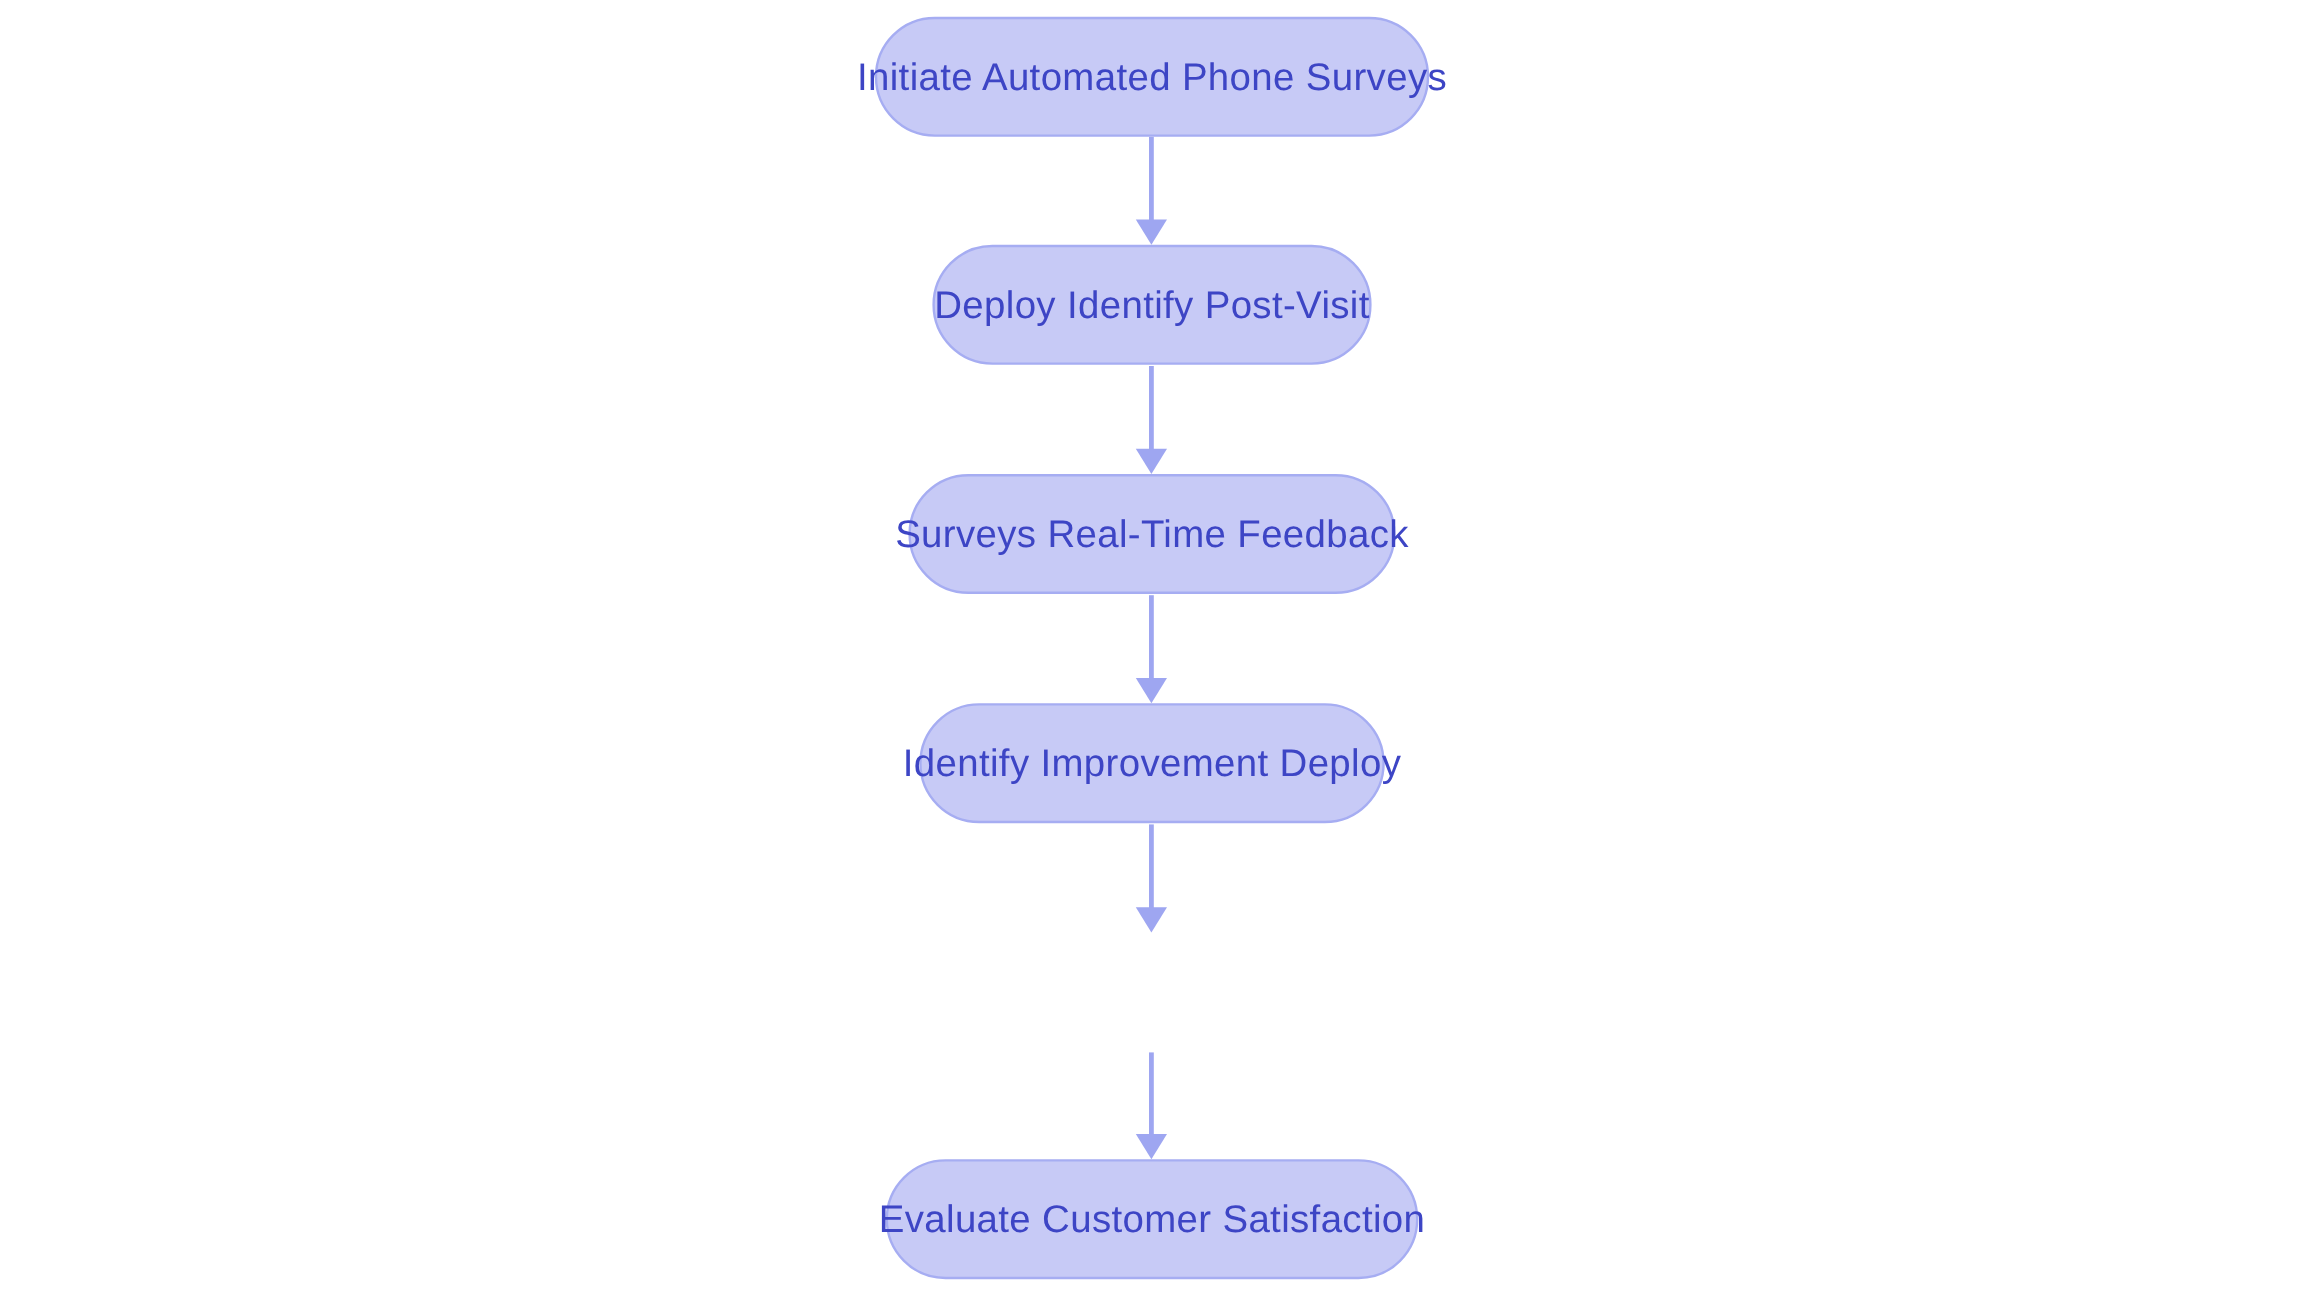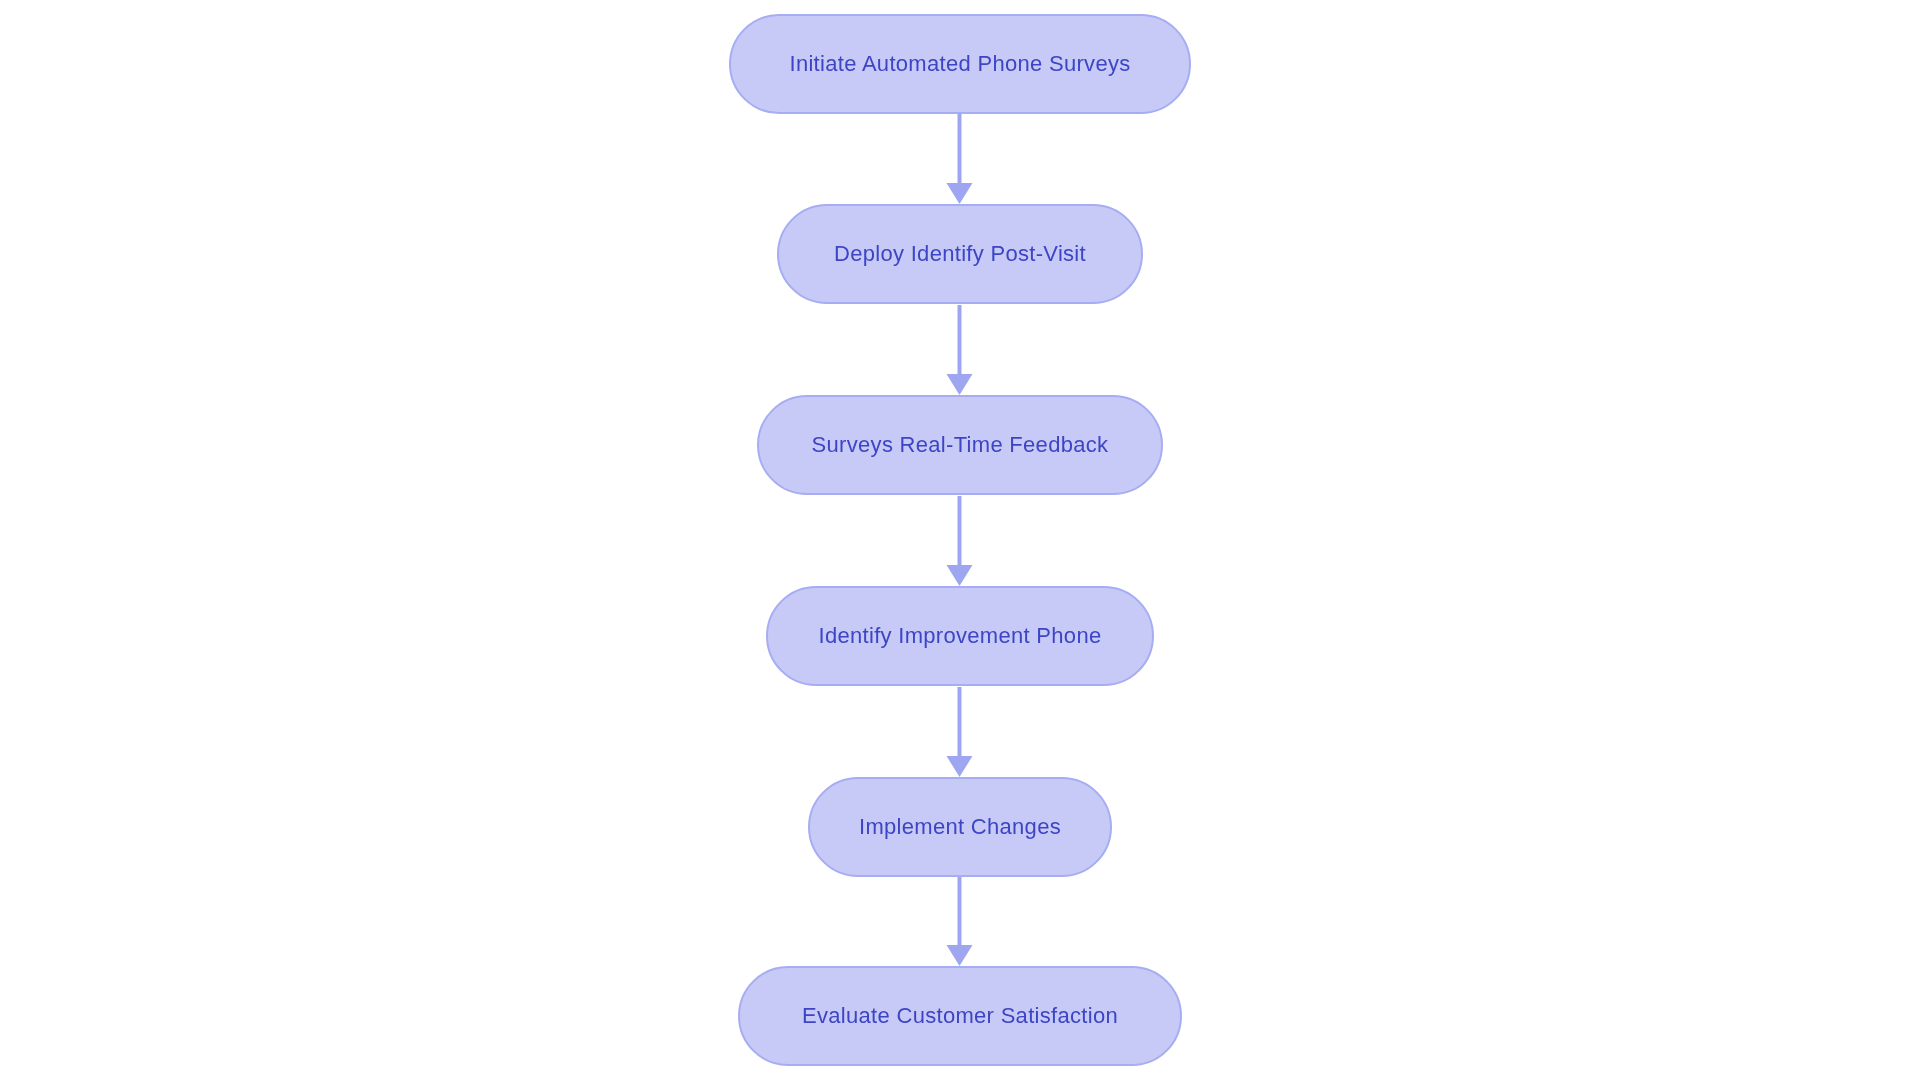--- a/index.html
+++ b/index.html
@@ -41,21 +41,21 @@
   .flow-node {
     position: absolute;
     height: 100px;
     border-radius: 50px;
     background: var(--node-fill);
     border: 2px solid var(--node-border);
     display: flex;
     align-items: center;
     justify-content: center;
     color: var(--node-text);
-    font-size: 22px;
+    font-size: 32px;
     letter-spacing: 0.3px;
     white-space: nowrap;
     text-align: center;
   }
 </style>
 </head>
 <body>
 
 <div class="canvas">
 
@@ -78,17 +78,16 @@
     </g>
     <g>
       <line class="arrow-line" x1="959.5" y1="877" x2="959.5" y2="947"></line>
       <polygon class="arrow-head" points="946.5,945 972.5,945 959.5,966"></polygon>
     </g>
   </svg>
 
   <div class="flow-node" style="left:729px; top:14px;  width:462px;">Initiate Automated Phone Surveys</div>
   <div class="flow-node" style="left:777px; top:204px; width:366px;">Deploy Identify Post-Visit</div>
   <div class="flow-node" style="left:757px; top:395px; width:406px;">Surveys Real-Time Feedback</div>
-  <div class="flow-node" style="left:766px; top:586px; width:388px;">Identify Improvement Phone</div>
-  <div class="flow-node" style="left:808px; top:777px; width:304px;">Implement Changes</div>
+  <div class="flow-node" style="left:766px; top:586px; width:388px;">Identify Improvement Deploy</div>
   <div class="flow-node" style="left:738px; top:966px; width:444px;">Evaluate Customer Satisfaction</div>
 
 </div>
 
 </body></html>

